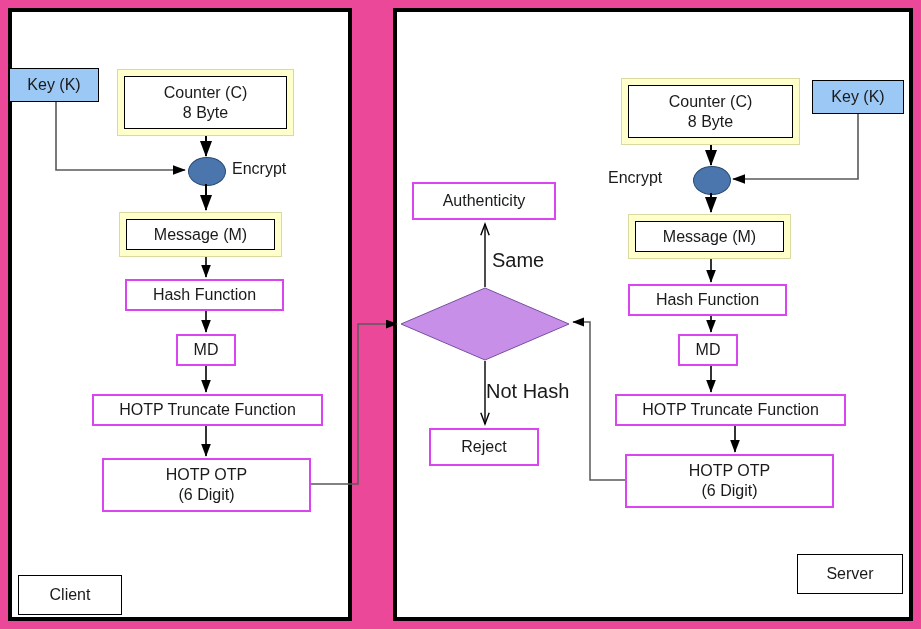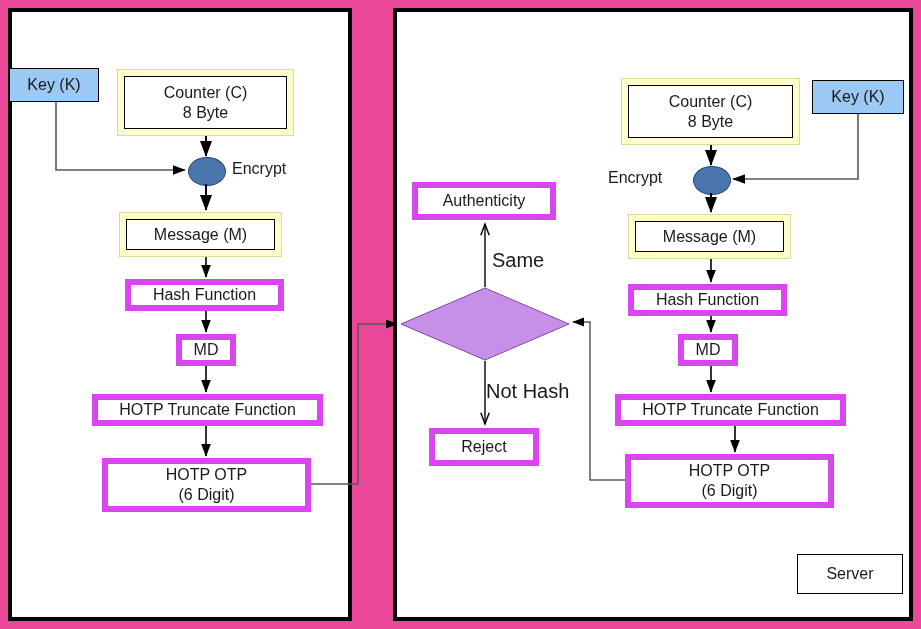--- a/index.html
+++ b/index.html
@@ -20,21 +20,21 @@
   .panel {
     position: absolute;
     border: 4px solid #000000;
     background: #ffffff;
     box-sizing: border-box;
   }
   .node {
     position: absolute;
     box-sizing: border-box;
     background: #ffffff;
-    border: 6px solid #d946ef;
+    border: 2px solid #d946ef;
     display: flex;
     flex-direction: column;
     align-items: center;
     justify-content: center;
     font-size: 16px;
     color: #1a1a1a;
     line-height: 1.25;
     text-align: center;
     white-space: nowrap;
   }
@@ -155,20 +155,23 @@
 
   <div class="node" style="left:92px; top:394px; width:231px; height:32px;">
     <span class="ln">HOTP Truncate Function</span>
   </div>
 
   <div class="node" style="left:102px; top:458px; width:209px; height:54px;">
     <span class="ln">HOTP OTP</span>
     <span class="ln">(6 Digit)</span>
   </div>
 
+  <div class="tagbox" style="left:18px; top:575px; width:104px; height:40px;">
+    <span>Client</span>
+  </div>
 
   <div class="keybox" style="left:812px; top:80px; width:92px; height:34px;">
     <span>Key  (K)</span>
   </div>
 
   <div class="framed" style="left:621px; top:78px; width:179px; height:67px;">
     <div class="inner">
       <span class="ln">Counter (C)</span>
       <span class="ln">8 Byte</span>
     </div>

